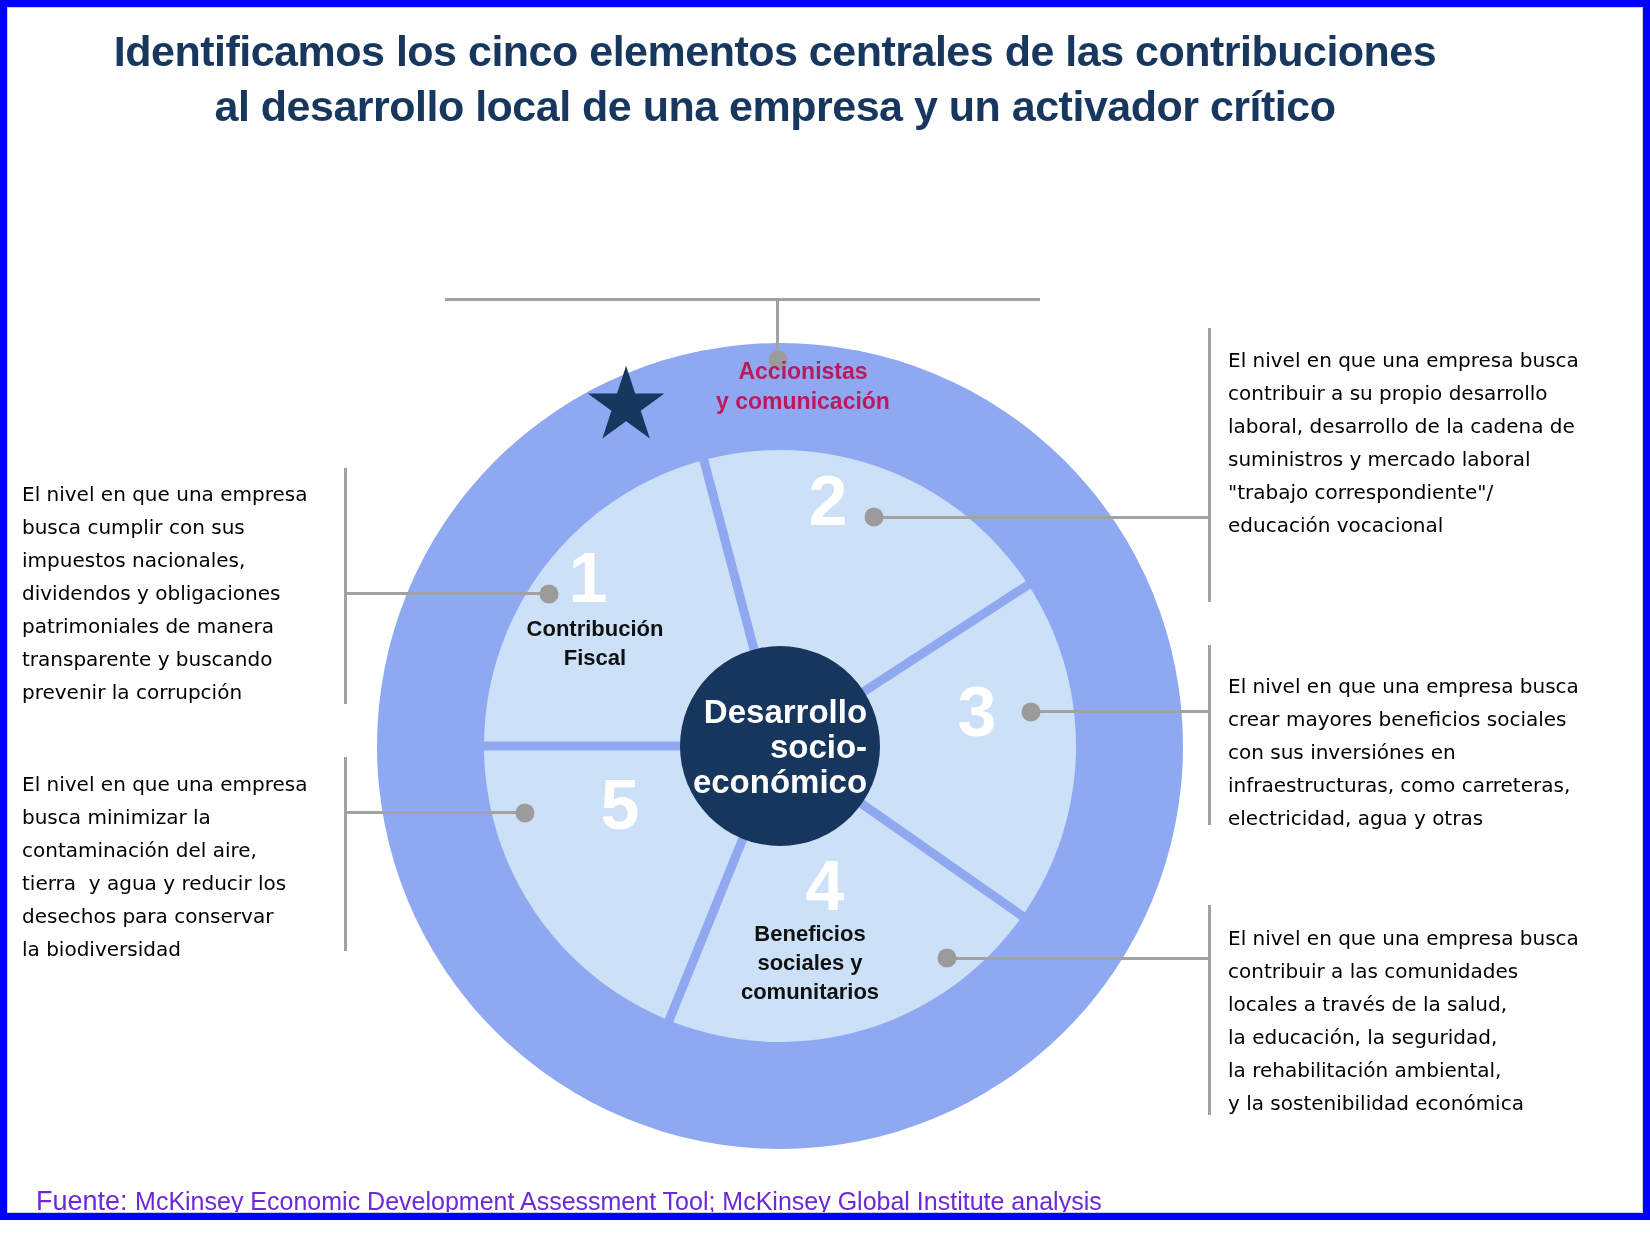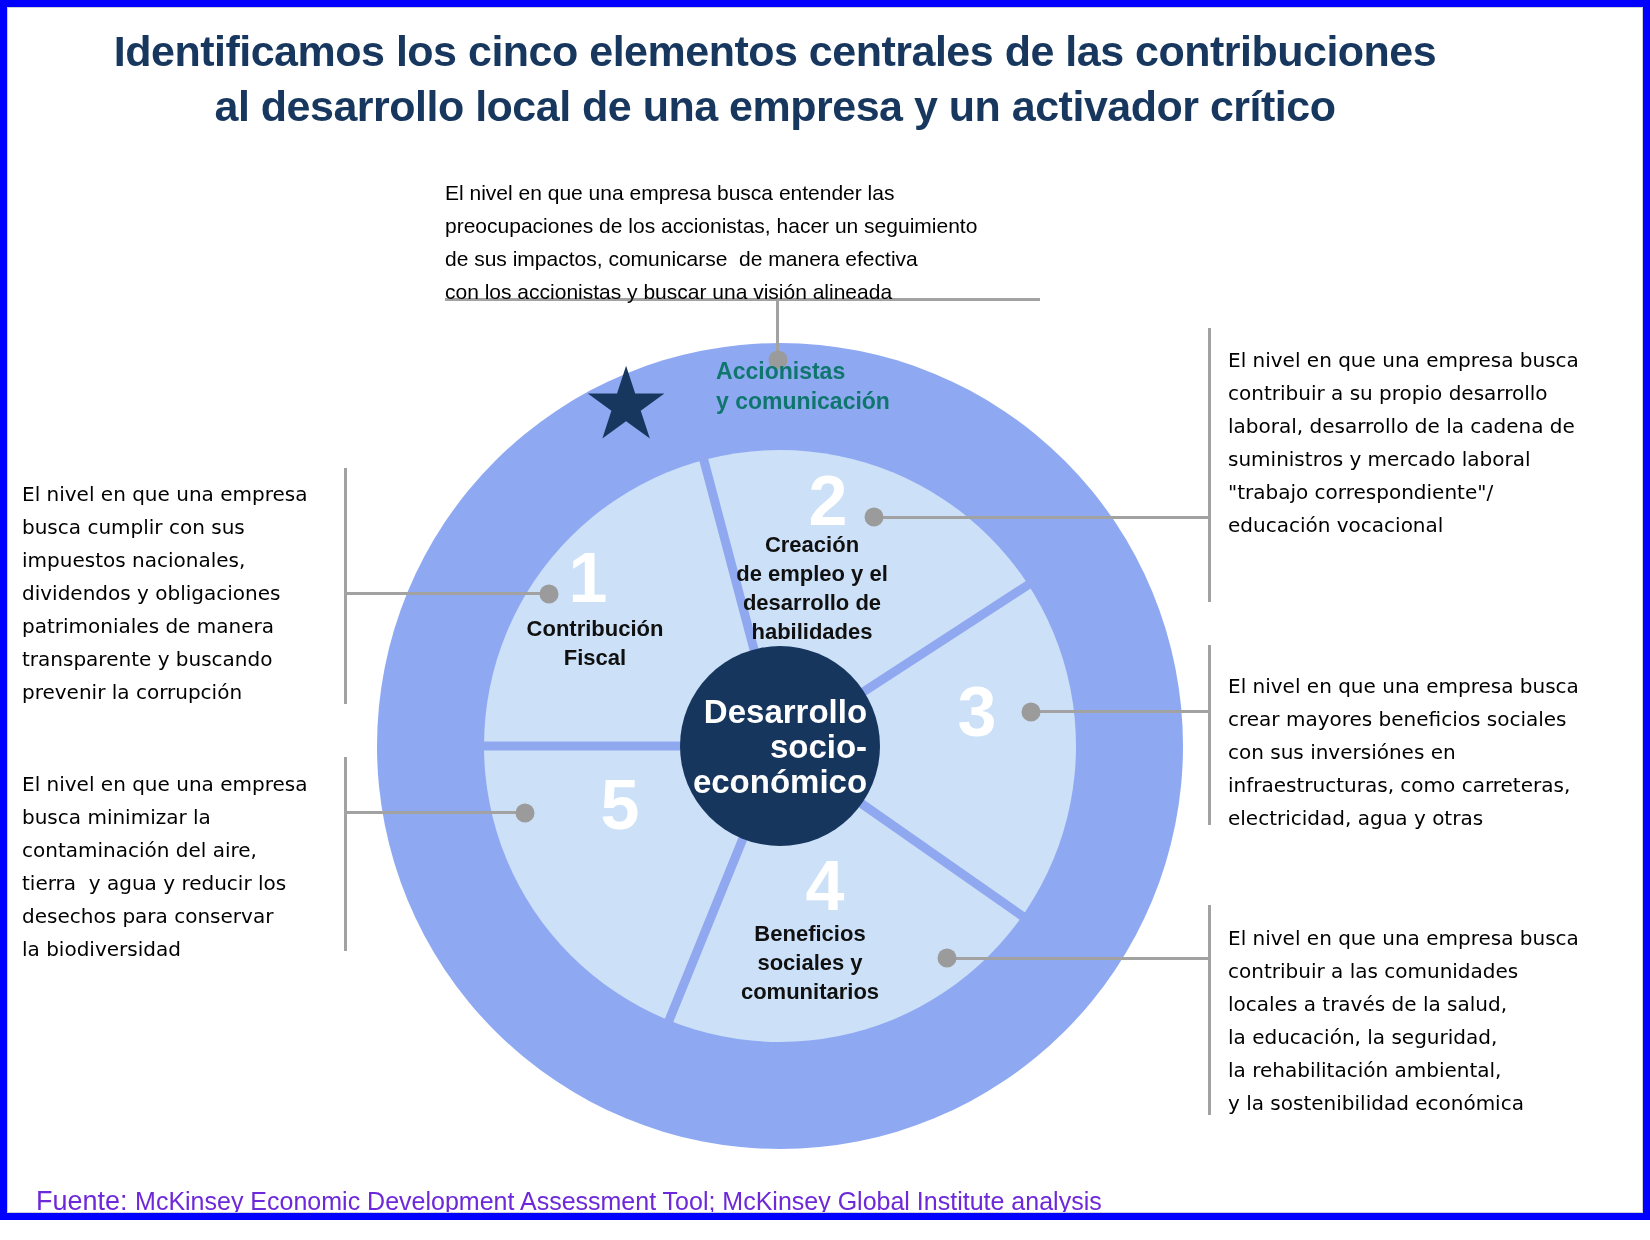--- a/index.html
+++ b/index.html
@@ -17,22 +17,22 @@
   .seg-num{position:absolute;transform:translate(-50%,-50%);
            font-weight:bold;font-size:70px;line-height:1;color:#ffffff;}
   .seg-label{position:absolute;transform:translate(-50%,-50%);text-align:center;
              font-weight:bold;font-size:22px;line-height:29px;color:#101010;white-space:pre;}
   .center-label{position:absolute;left:780px;top:746px;transform:translate(-50%,-50%);
                 text-align:right;font-weight:bold;font-size:33px;line-height:35px;
                 color:#ffffff;white-space:pre;}
   .star{position:absolute;left:626px;top:407px;transform:translate(-50%,-54%);
         font-size:100px;line-height:1;color:#17375e;}
   .activator-label{position:absolute;left:803px;top:386px;transform:translate(-50%,-50%);
-                   font-weight:bold;font-size:23px;line-height:30px;
-                   color:#0f766e;white-space:pre;}
+                   text-align:center;font-weight:bold;font-size:23px;line-height:30px;
+                   color:#be185d;white-space:pre;}
 
   .ann{position:absolute;font-family:"DejaVu Sans",sans-serif;font-size:20px;line-height:33px;
        color:#000;white-space:pre;}
   .ann-top{font-family:"Liberation Sans",sans-serif;font-size:21px;}
 
   .cl{position:absolute;background:#a2a2a2;}
   .dot{position:absolute;width:19px;height:19px;border-radius:50%;background:#9b9b9b;
        transform:translate(-50%,-50%);}
 
   .source{position:absolute;left:36px;top:1186px;color:#6d28d9;white-space:pre;}
@@ -79,40 +79,32 @@
   <div class="dot" style="left:525px;top:813px"></div>
 
   <div class="seg-num" style="left:588px;top:578px">1</div>
   <div class="seg-num" style="left:828px;top:501px">2</div>
   <div class="seg-num" style="left:977px;top:712px">3</div>
   <div class="seg-num" style="left:825px;top:886px">4</div>
   <div class="seg-num" style="left:620px;top:805px">5</div>
 
   <div class="seg-label" style="left:595px;top:643px">Contribución
 Fiscal</div>
-  <div class="seg-label" style="left:812px;top:588px">Creación
-de empleo y el
-desarrollo de
-habilidades</div>
   <div class="seg-label" style="left:810px;top:962px">Beneficios
 sociales y
 comunitarios</div>
 
   <div class="center-label">Desarrollo
 socio-
 económico</div>
 
   <div class="star">★</div>
   <div class="activator-label">Accionistas
 y comunicación</div>
 
-  <div class="ann ann-top" style="left:445px;top:176px">El nivel en que una empresa busca entender las
-preocupaciones de los accionistas, hacer un seguimiento
-de sus impactos, comunicarse  de manera efectiva
-con los accionistas y buscar una visión alineada</div>
   <div class="ann" style="left:22px;top:478px">El nivel en que una empresa
 busca cumplir con sus
 impuestos nacionales,
 dividendos y obligaciones
 patrimoniales de manera
 transparente y buscando
 prevenir la corrupción</div>
   <div class="ann" style="left:1228px;top:344px">El nivel en que una empresa busca
 contribuir a su propio desarrollo
 laboral, desarrollo de la cadena de

